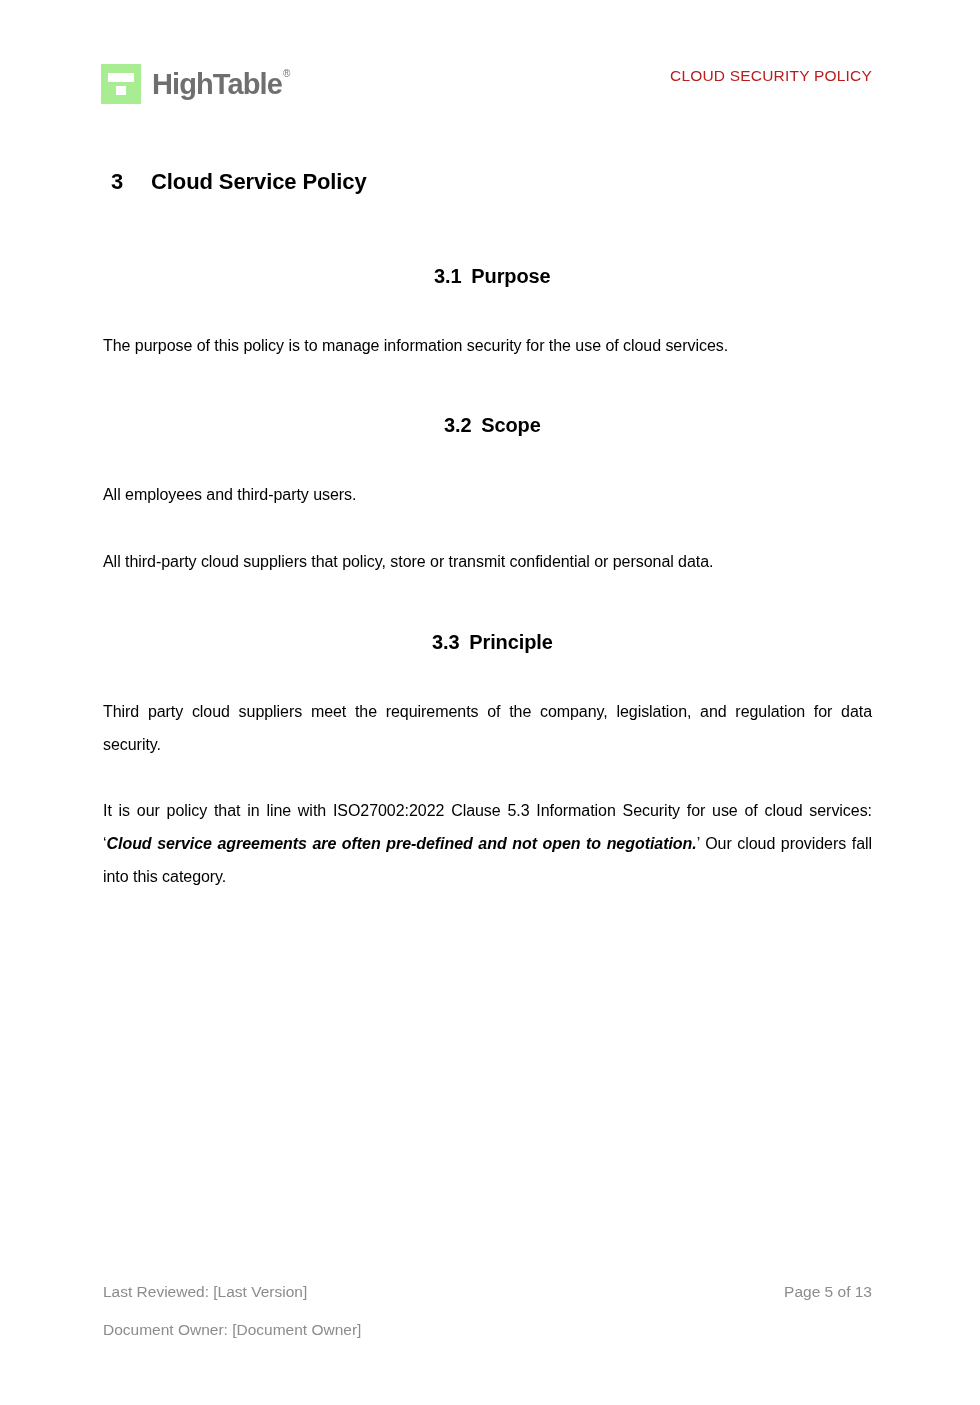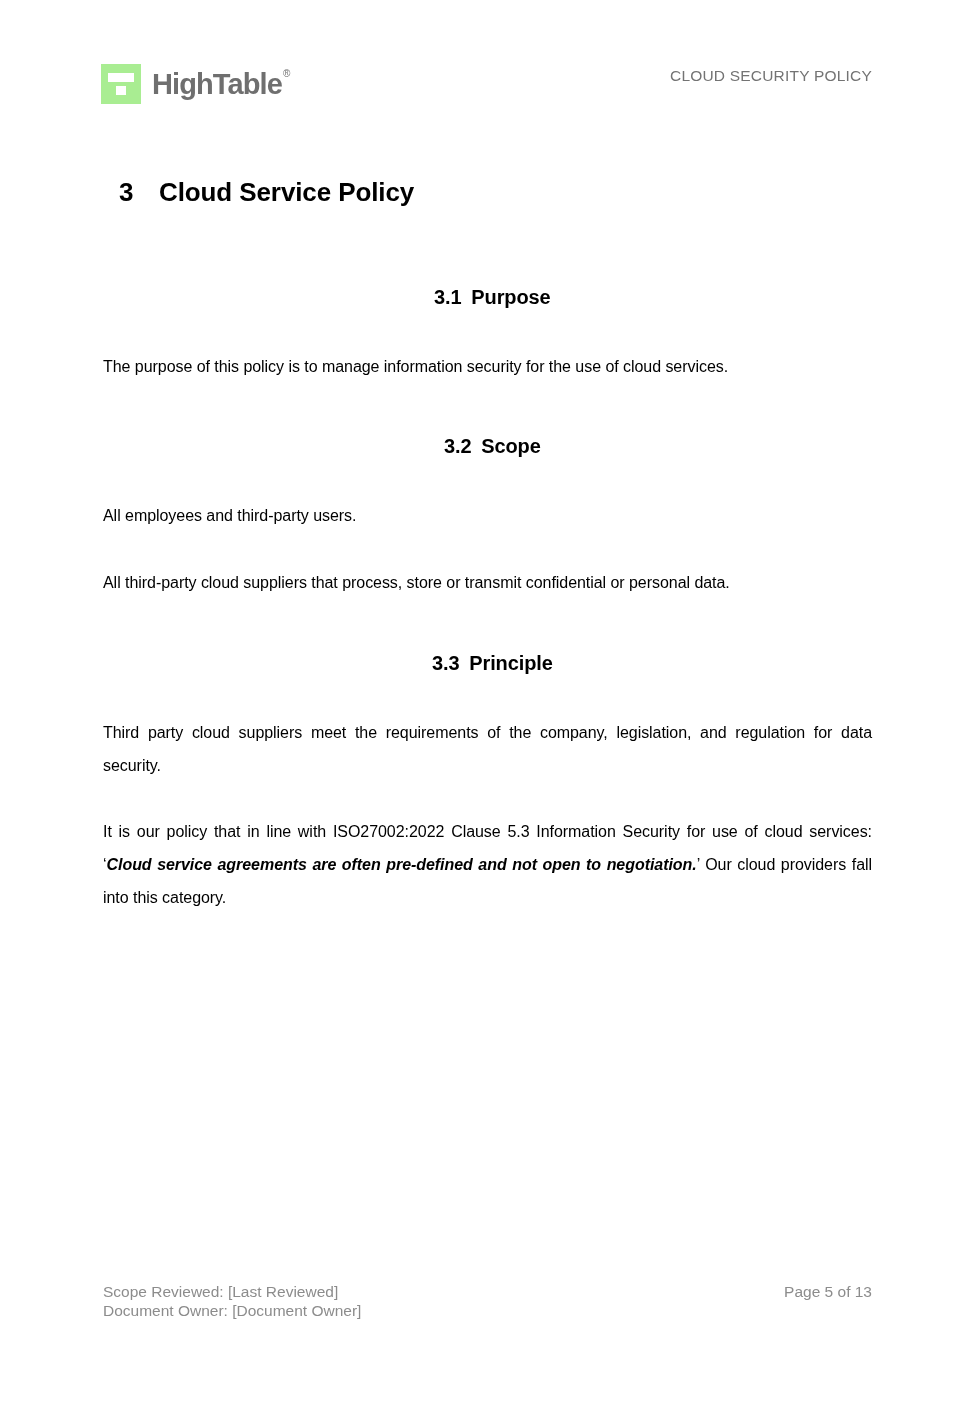--- a/index.html
+++ b/index.html
@@ -79,21 +79,21 @@
     font-size: 10px;
     vertical-align: super;
     font-weight: normal;
     letter-spacing: 0;
     position: relative;
     top: -6px;
     left: 1px;
   }
 
   .header-meta {
-    color: #737373;
+    color: #b91c1c;
     padding-top: 9px;
   }
   .header-title {
     font-size: 15.5px;
     letter-spacing: 0.2px;
     line-height: 1.2;
     white-space: nowrap;
   }
   .header-subtitle {
     font-size: 15.5px;
@@ -105,23 +105,23 @@
 
   
   .content {
     position: absolute;
     left: 103px;
     top: 160px;
     width: 769px;
   }
 
   h1.doc-h1 {
-    font-size: 26px;
-    font-weight: bold;
-    margin: 16px;
+    font-size: 22px;
+    font-weight: bold;
+    margin: 8px;
     padding: 0;
     line-height: 1.25;
     letter-spacing: -0.1px;
   }
   h1.doc-h1 .num {
     display: inline-block;
     min-width: 40px;
   }
 
   h2.doc-h2 {
@@ -169,20 +169,21 @@
     color: #8c8c8c;
     font-size: 15.5px;
   }
   .footer-row {
     display: flex;
     justify-content: space-between;
     align-items: baseline;
     line-height: 1.2;
   }
   .footer-row.second {
+    margin-top: 19px;
   }
   .footer-left { white-space: nowrap; }
   .footer-right { white-space: nowrap; }
 </style>
 </head>
 <body>
 
 <div class="page">
 
   <div class="page-header">
@@ -216,39 +217,39 @@
     <div class="sp-p-h2"></div>
 
     <h2 class="doc-h2"><span class="num">3.2</span><span>Scope</span></h2>
 
     <div class="sp-h2-p"></div>
 
     <p class="doc-p no-justify">All employees and third-party users.</p>
 
     <div class="sp-p-p"></div>
 
-    <p class="doc-p">All third-party cloud suppliers that process, store or transmit confidential or personal data.</p>
+    <p class="doc-p">All third-party cloud suppliers that policy, store or transmit confidential or personal data.</p>
 
     <div class="sp-p-h2"></div>
 
     <h2 class="doc-h2"><span class="num">3.3</span><span>Principle</span></h2>
 
     <div class="sp-h2-p"></div>
 
     <p class="doc-p">Third party cloud suppliers meet the requirements of the company, legislation, and regulation for data security.</p>
 
     <div class="sp-p-p"></div>
 
     <p class="doc-p"><span>It is our policy that in line with ISO27002:2022 Clause 5.3 Information Security for use of cloud services: ‘</span><span class="quote-em">Cloud service agreements are often pre-defined and not open to negotiation.</span><span>’ Our cloud providers fall into this category.</span></p>
 
   </div>
 
   <div class="page-footer">
     <div class="footer-row">
-      <span class="footer-left">Scope Reviewed: [Last Reviewed]</span>
+      <span class="footer-left">Last Reviewed: [Last Version]</span>
       <span class="footer-right">Page 5 of 13</span>
     </div>
     <div class="footer-row second">
       <span class="footer-left">Document Owner: [Document Owner]</span>
       <span class="footer-right"></span>
     </div>
   </div>
 
 </div>
 

